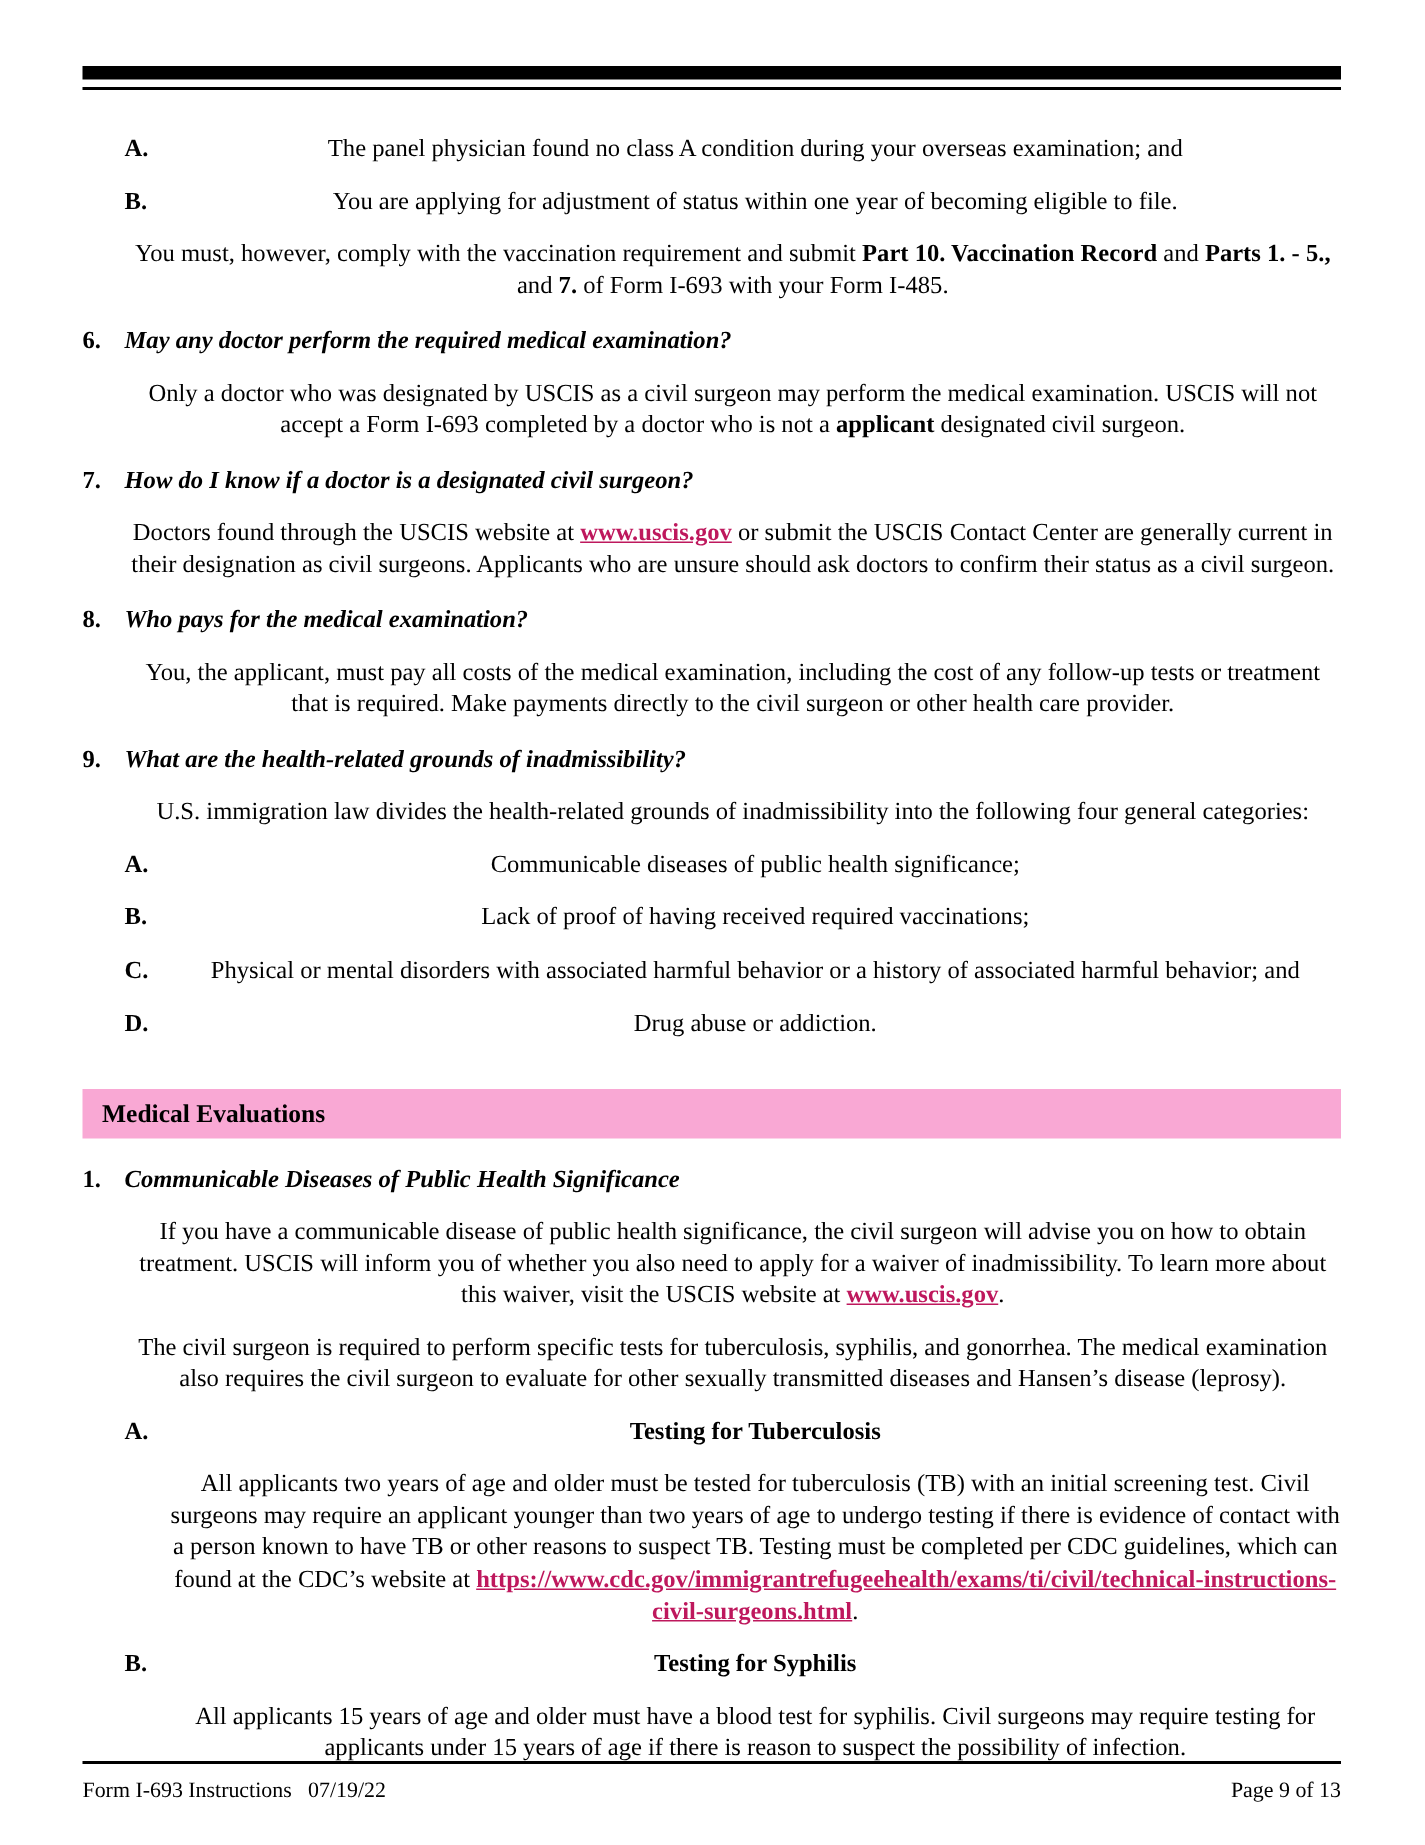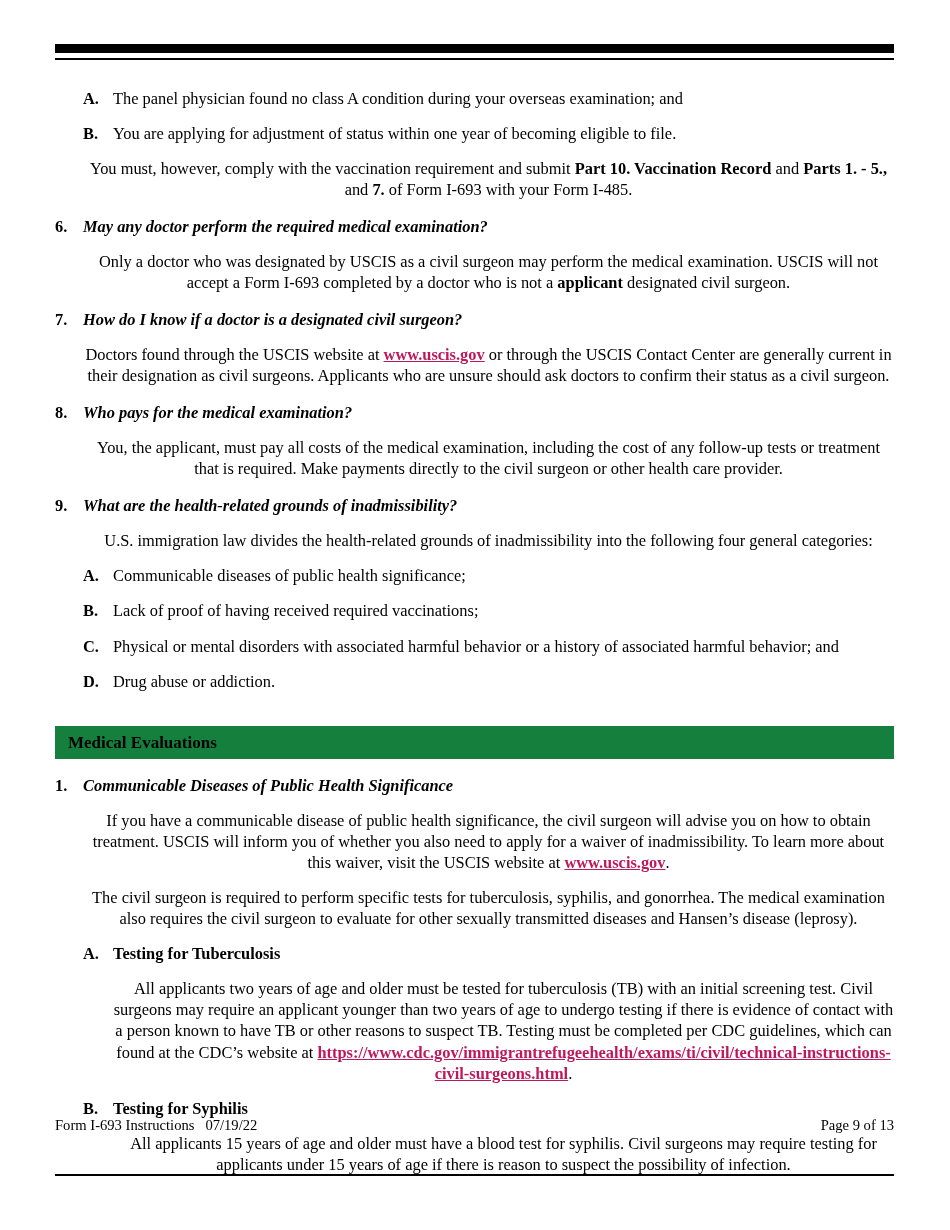--- a/index.html
+++ b/index.html
@@ -83,20 +83,21 @@
     align-items: flex-start;
     margin-top: 14px;
     padding-left: 28px;
   }
   .letrow .marker {
     flex: 0 0 30px;
     font-weight: bold;
   }
   .letrow .ltext {
     flex: 1 1 auto;
+    text-align: center;
   }
   .letrow.bold .ltext { font-weight: bold; }
 
   
   .letrow.deep { padding-left: 28px; }
 
   
   .para {
     margin-top: 13px;
     padding-left: 28px;
@@ -111,21 +112,21 @@
 
   a.doclink, .doclink {
     color: #be185d;
     font-weight: bold;
     text-decoration: underline;
   }
 
   
   .section-band {
     margin-top: 34px;
-    background: #15803d;
+    background: #f9a8d4;
     width: 839px;
     height: 33px;
     display: flex;
     align-items: center;
     box-sizing: border-box;
     padding-left: 13px;
   }
   .section-band .band-title {
     font-weight: bold;
     font-size: 17px;
@@ -136,21 +137,21 @@
     position: absolute;
     left: 55px;
     top: 1174px;
     width: 839px;
     height: 1.6px;
     background: #000000;
   }
   .footer {
     position: absolute;
     left: 55px;
-    top: 1116px;
+    top: 1185px;
     width: 839px;
     display: flex;
     justify-content: space-between;
     font-size: 14.6px;
   }
   .footer .f-left { white-space: pre; }
   .footer .f-right { white-space: pre; }
 </style>
 </head>
 <body>
@@ -179,21 +180,21 @@
     <div class="numrow">
       <span class="marker">6.</span>
       <span class="qtext">May any doctor perform the required medical examination?</span>
     </div>
     <div class="para"><span>Only a doctor who was designated by USCIS as a civil surgeon may perform the medical examination.  USCIS will not accept a Form I-693 completed by a doctor who is not a </span><b>applicant</b><span> designated civil surgeon.</span></div>
 
     <div class="numrow">
       <span class="marker">7.</span>
       <span class="qtext">How do I know if a doctor is a designated civil surgeon?</span>
     </div>
-    <div class="para"><span>Doctors found through the USCIS website at </span><a class="doclink" href="#">www.uscis.gov</a><span> or through the USCIS Contact Center are generally current in their designation as civil surgeons.  Applicants who are unsure should ask doctors to confirm their status as a civil surgeon.</span></div>
+    <div class="para"><span>Doctors found through the USCIS website at </span><a class="doclink" href="#">www.uscis.gov</a><span> or submit the USCIS Contact Center are generally current in their designation as civil surgeons.  Applicants who are unsure should ask doctors to confirm their status as a civil surgeon.</span></div>
 
     <div class="numrow">
       <span class="marker">8.</span>
       <span class="qtext">Who pays for the medical examination?</span>
     </div>
     <div class="para"><span>You, the applicant, must pay all costs of the medical examination, including the cost of any follow-up tests or treatment that is required.  Make payments directly to the civil surgeon or other health care provider.</span></div>
 
     <div class="numrow">
       <span class="marker">9.</span>
       <span class="qtext">What are the health-related grounds of inadmissibility?</span>

